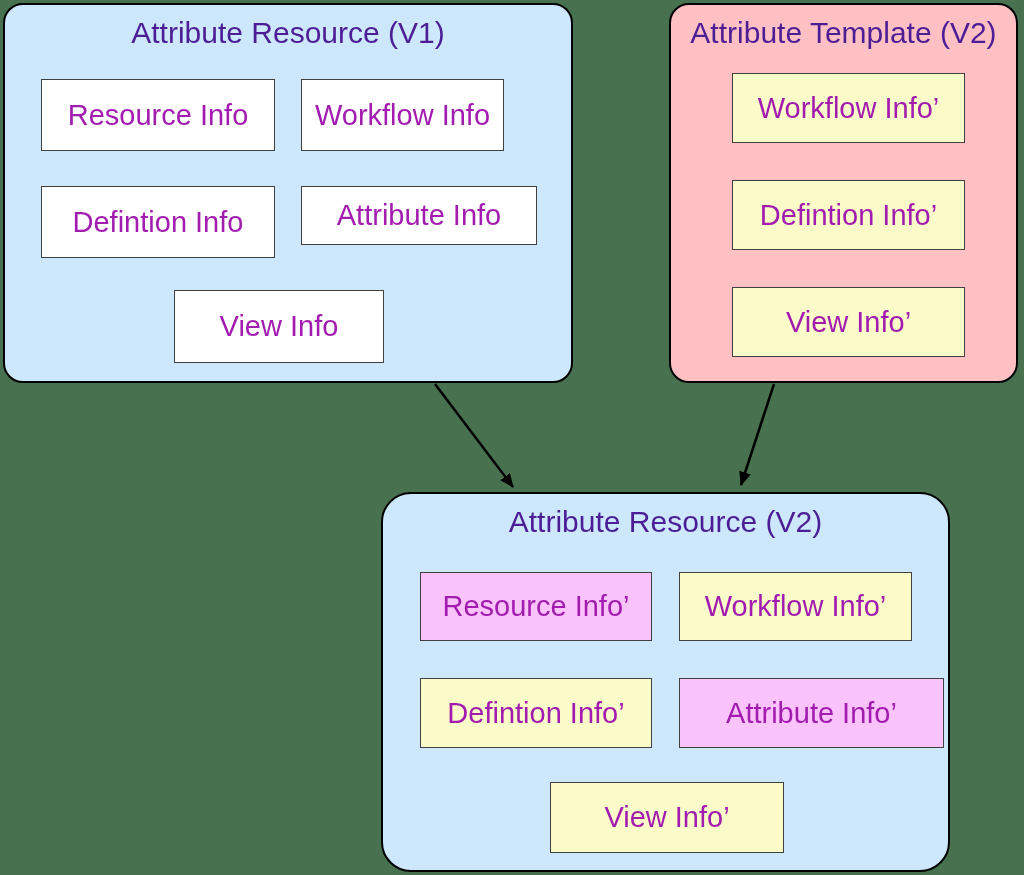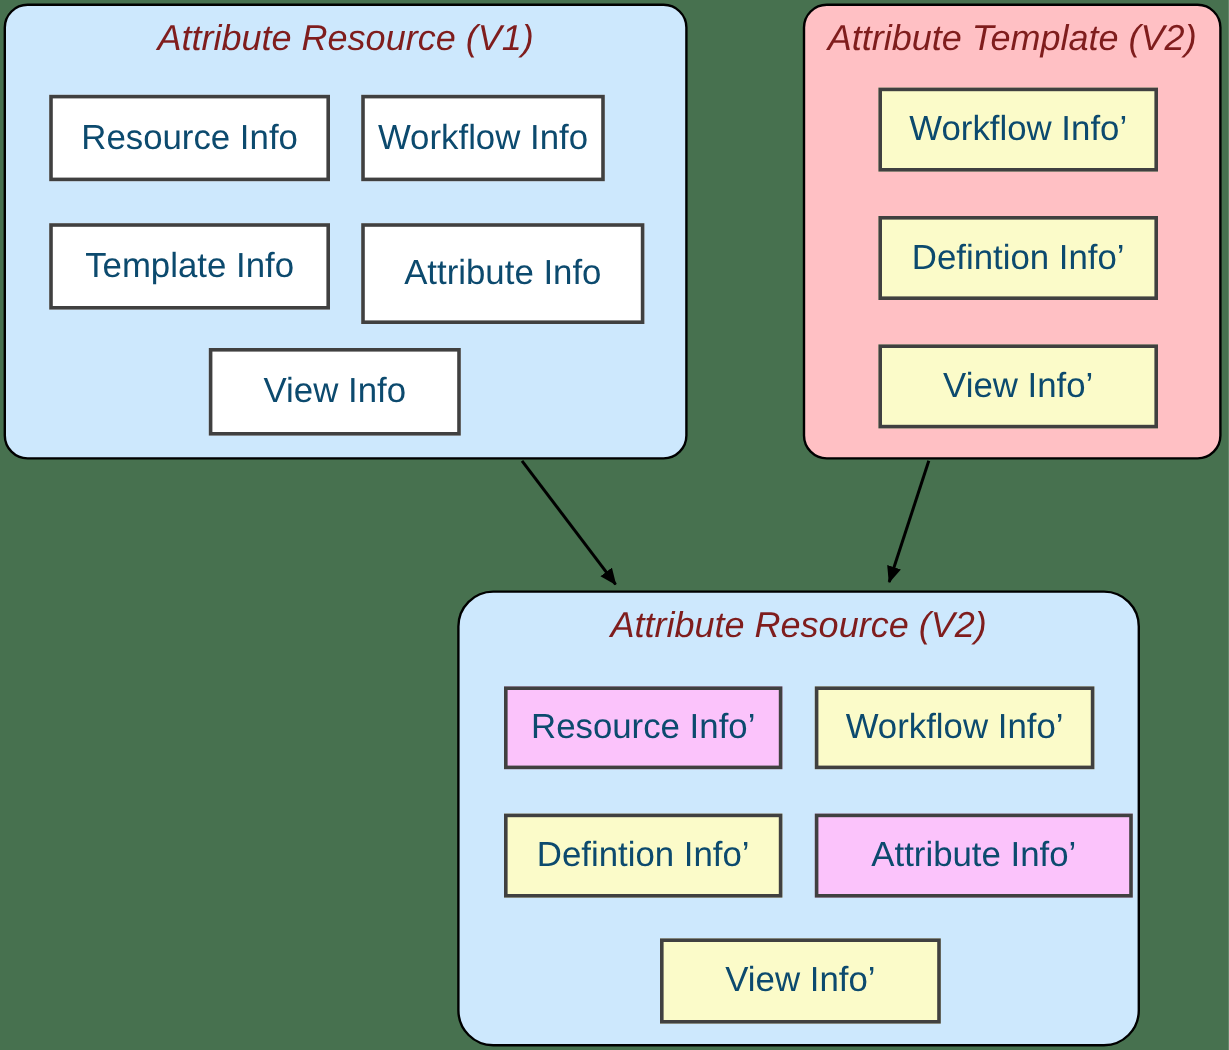--- a/index.html
+++ b/index.html
@@ -15,52 +15,51 @@
     border: 2.5px solid #000;
     border-radius: 20px;
     box-sizing: border-box;
   }
   .container-title {
     position: absolute;
     left: 0; right: 0;
     top: 11px;
     text-align: center;
     font-size: 30px;
-    color: #7f1d1d;
+    color: #4c1d95;
     white-space: nowrap;
-    font-style: italic;
   }
   .node {
     position: absolute;
-    border: 3px solid #404040;
+    border: 1px solid #404040;
     box-sizing: border-box;
     display: flex;
     align-items: center;
     justify-content: center;
     font-size: 29px;
-    color: #0c4a6e;
+    color: #a21caf;
     white-space: nowrap;
   }
   .arrows {
     position: absolute;
     left: 0; top: 0;
     pointer-events: none;
   }
 </style>
 </head>
 <body>
 
 <div id="canvas" style="background-color: rgb(71, 113, 79);">
 
   <div class="container" style="left: 3px; top: 3px; width: 570px; height: 380px; background-color: rgb(205, 232, 253);">
     <div class="container-title">Attribute Resource (V1)</div>
     <div class="node" style="left: 36px; top: 74px; width: 234px; height: 72px; background-color: rgb(255, 255, 255);">Resource Info</div>
     <div class="node" style="left: 296px; top: 74px; width: 203px; height: 72px; background-color: rgb(255, 255, 255);">Workflow Info</div>
-    <div class="node" style="left: 36px; top: 181px; width: 234px; height: 72px; background-color: rgb(255, 255, 255);">Template Info</div>
-    <div class="node" style="left: 296px; top: 181px; width: 236px; height: 84px; background-color: rgb(255, 255, 255);">Attribute Info</div>
+    <div class="node" style="left: 36px; top: 181px; width: 234px; height: 72px; background-color: rgb(255, 255, 255);">Defintion Info</div>
+    <div class="node" style="left: 296px; top: 181px; width: 236px; height: 59px; background-color: rgb(255, 255, 255);">Attribute Info</div>
     <div class="node" style="left: 169px; top: 285px; width: 210px; height: 73px; background-color: rgb(255, 255, 255);">View Info</div>
   </div>
 
   <div class="container" style="left: 669px; top: 3px; width: 349px; height: 380px; background-color: rgb(255, 192, 196);">
     <div class="container-title">Attribute Template (V2)</div>
     <div class="node" style="left: 61px; top: 68px; width: 233px; height: 70px; background-color: rgb(251, 251, 201);">Workflow Info’</div>
     <div class="node" style="left: 61px; top: 175px; width: 233px; height: 70px; background-color: rgb(251, 251, 201);">Defintion Info’</div>
     <div class="node" style="left: 61px; top: 282px; width: 233px; height: 70px; background-color: rgb(251, 251, 201);">View Info’</div>
   </div>
 

